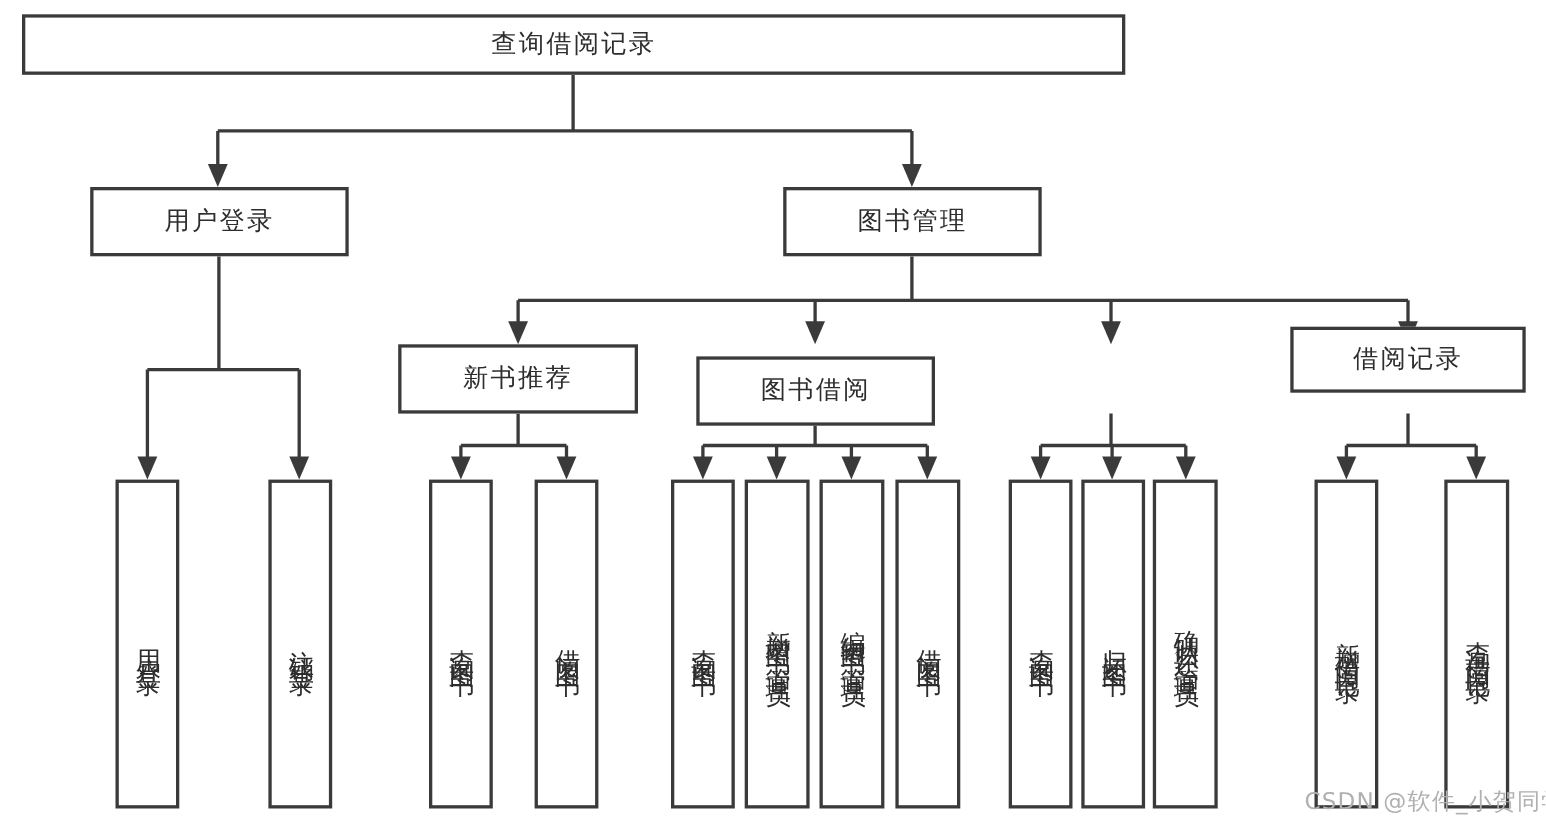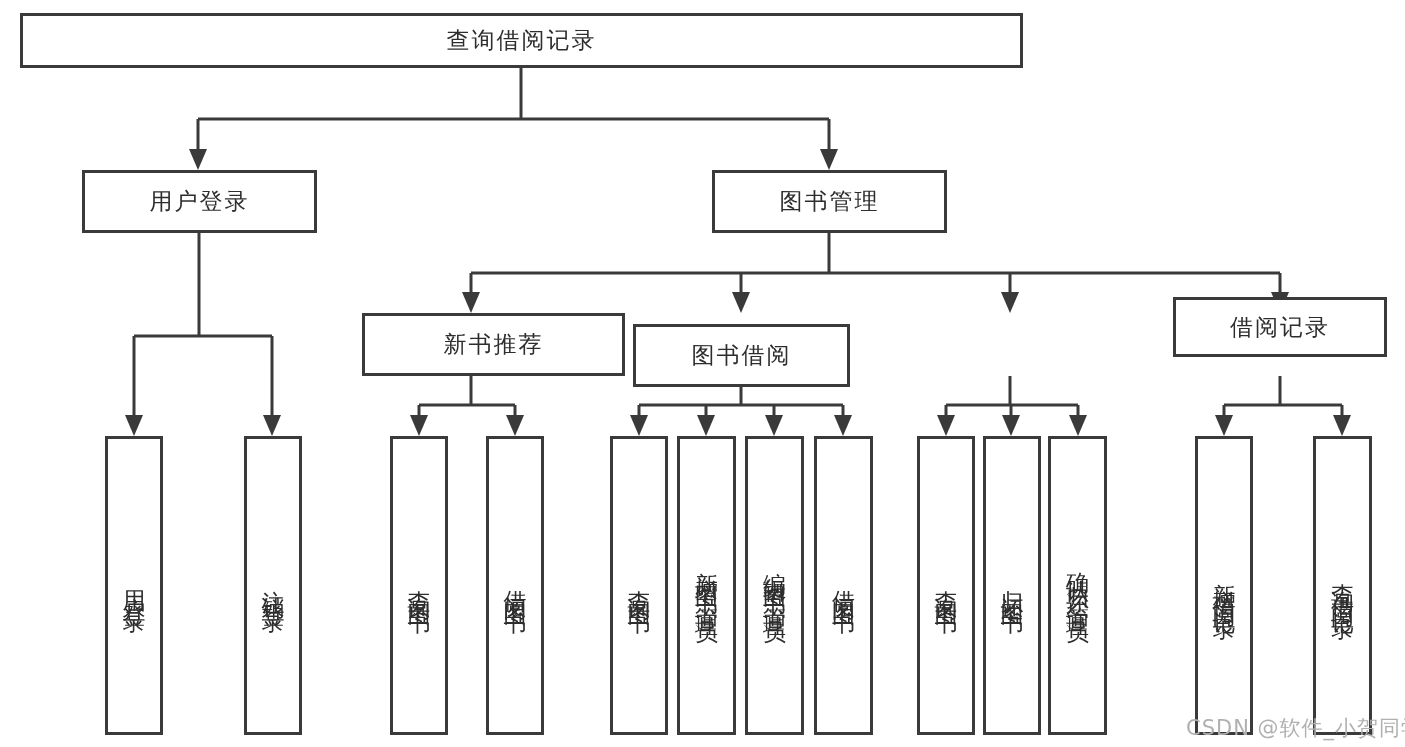--- a/index.html
+++ b/index.html
@@ -133,21 +133,21 @@
     <span class="lbl">查询借阅记录</span>
   </div>
 
   <div class="bx h" style="left:82px;top:170px;width:235px;height:63px">
     <span class="lbl">用户登录</span>
   </div>
   <div class="bx h" style="left:712px;top:170px;width:235px;height:63px">
     <span class="lbl">图书管理</span>
   </div>
 
-  <div class="bx h" style="left:362px;top:313px;width:263px;height:63px">
+  <div class="bx h" style="left:362px;top:313px;width:218px;height:63px">
     <span class="lbl">新书推荐</span>
   </div>
   <div class="bx h" style="left:633px;top:324px;width:217px;height:63px">
     <span class="lbl">图书借阅</span>
   </div>
   <div class="bx h" style="left:1173px;top:297px;width:214px;height:60px">
     <span class="lbl">借阅记录</span>
   </div>
 
   <div class="bx v" style="left:105px;top:436px;width:58px;height:299px">

